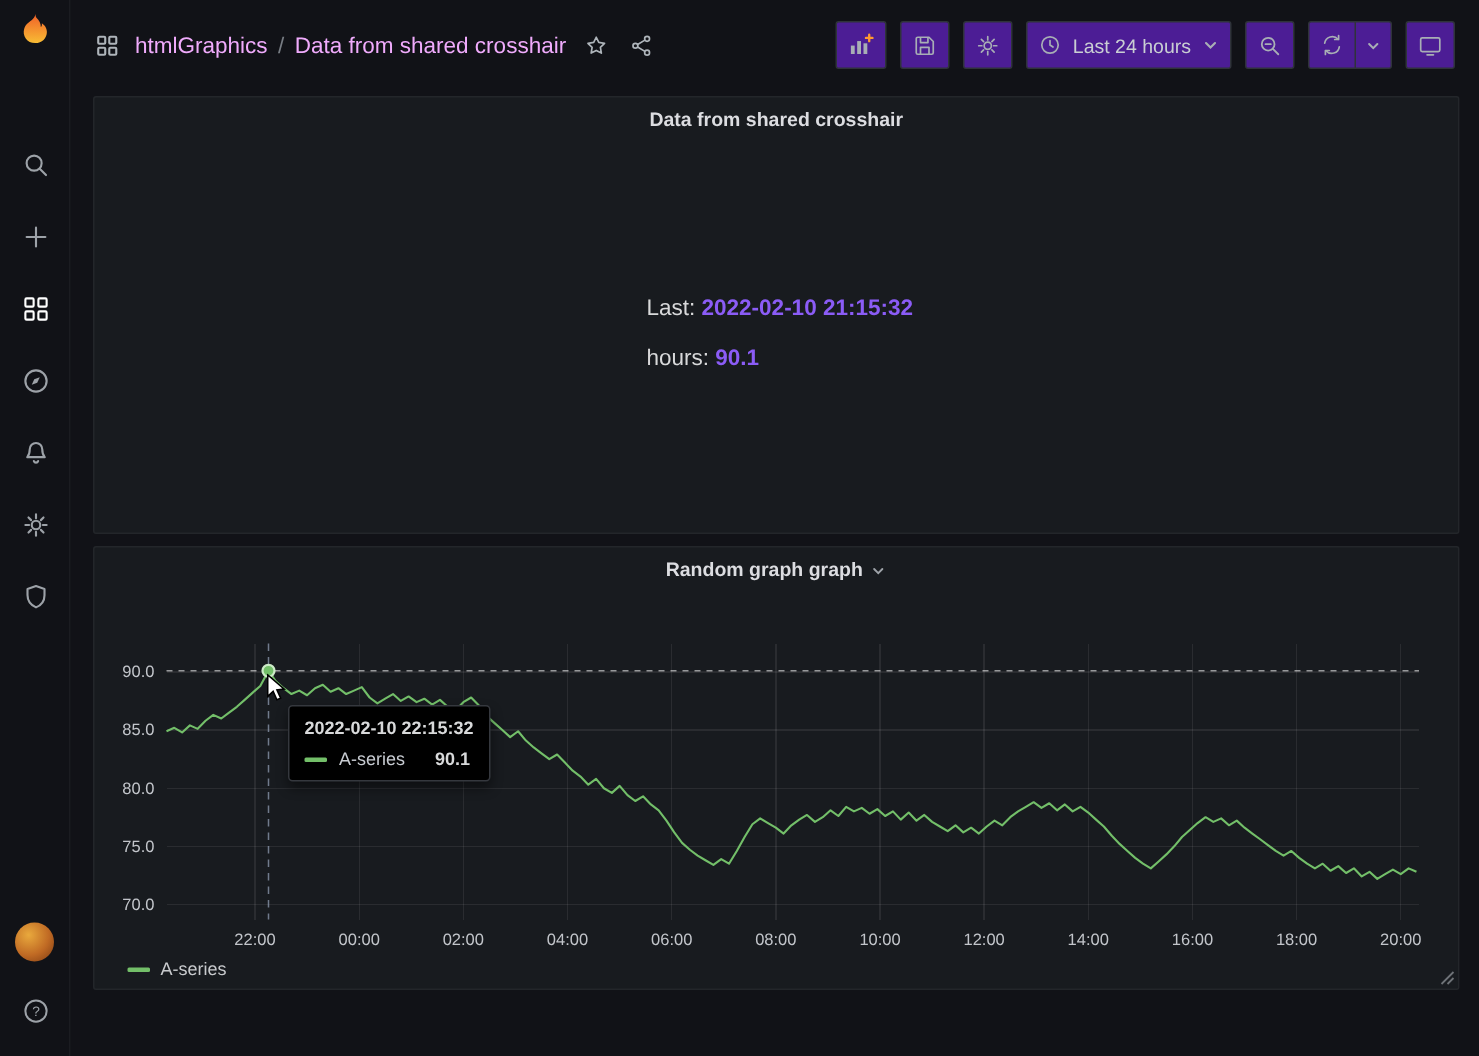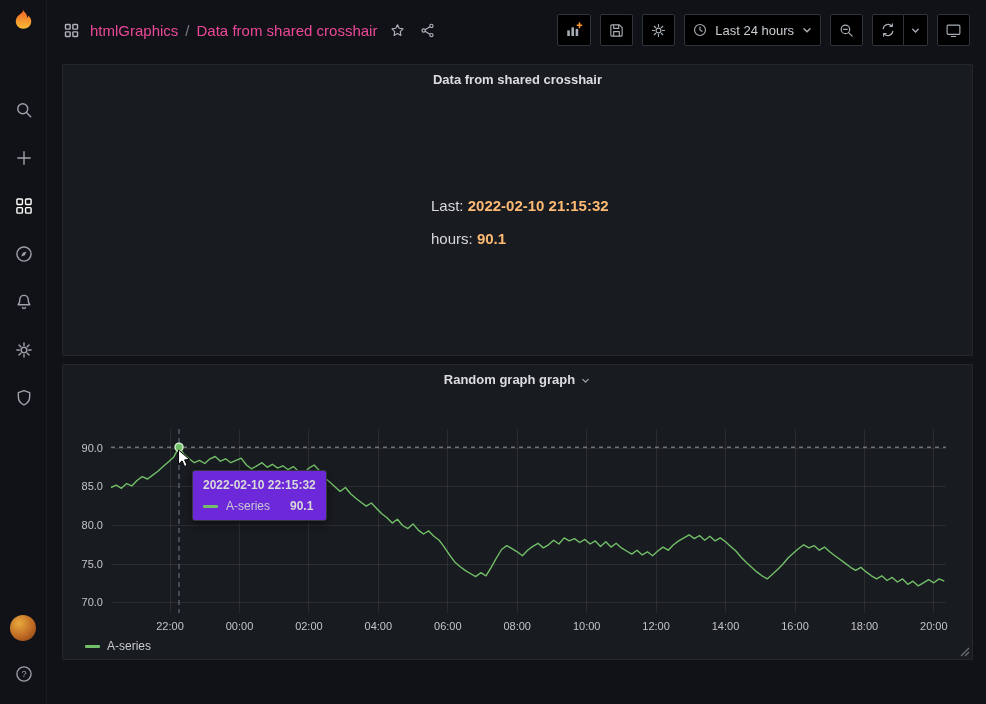--- a/index.html
+++ b/index.html
@@ -14,58 +14,58 @@
     justify-content:center;color:#9da2a8;cursor:pointer}
   .side-item.active{color:#ffffff}
   .avatar{position:absolute;top:615px;left:10px;width:26px;height:26px;border-radius:50%;
     background:radial-gradient(circle at 35% 32%,#e9a93d 0%,#c06a24 55%,#7c3a12 100%);cursor:pointer}
 
   
   .navbar{position:absolute;left:47px;top:0;width:939px;height:60px;display:flex;
     align-items:center;padding:0 16px;z-index:5}
   .nav-icon{display:inline-flex;color:#aeb4ba;cursor:pointer}
   .breadcrumb{display:flex;align-items:center;font-size:15px;font-weight:500;margin-left:10px;white-space:nowrap}
-  .breadcrumb .crumb{color:#ec4899;cursor:pointer}
+  .breadcrumb .crumb{color:#f0abfc;cursor:pointer}
   .breadcrumb .sep{color:#787d84;margin:0 7px}
   .bc-icons{display:flex;align-items:center;gap:13px;margin-left:12px}
   .nav-right{margin-left:auto;display:flex;align-items:center;gap:9px}
-  .tb{height:32px;min-width:31px;padding:0 7px;background:#000000;border:1px solid #2f333a;
+  .tb{height:32px;min-width:31px;padding:0 7px;background:#4c1d95;border:1px solid #2f333a;
     border-radius:2px;display:flex;align-items:center;justify-content:center;gap:7px;
     color:#a8aeb5;cursor:pointer}
   .tb .lbl{color:#c9ced3;font-size:13px;white-space:nowrap}
   .btn-group{display:flex;align-items:stretch}
   .btn-group .tb:first-child{border-radius:2px 0 0 2px}
   .btn-group .tb:last-child{border-radius:0 2px 2px 0;border-left:none;min-width:24px;padding:0 4px}
 
   
   .content{position:absolute;left:47px;top:0;width:939px;height:704px}
   .panel{position:absolute;left:15px;width:911px;background:#181b1f;
     border:1px solid rgba(255,255,255,0.05);border-radius:2px}
   .panel-header{height:28px;display:flex;align-items:center;justify-content:center;gap:5px;
     font-size:13px;font-weight:600;color:#dcdde1;cursor:pointer}
   #panel-crosshair{top:64px;height:292px}
   #panel-graph{top:364px;height:296px}
   .ch-text{position:absolute;left:368px;top:132px;font-size:15px;color:#d8d9da}
   .ch-text .line{margin-bottom:16px}
-  .ch-text b{color:#fdba74;font-weight:700}
+  .ch-text b{color:#8b5cf6;font-weight:700}
   .chevron{display:inline-flex;color:#9da2a8;margin-top:2px}
 
   
   #graph-svg{position:absolute;left:8px;top:56px}
   .grid{stroke:rgba(255,255,255,0.08)}
   .ch-h{stroke:rgba(255,255,255,0.55);stroke-dasharray:4 4}
   .ch-v{stroke:rgba(160,175,200,0.65);stroke-dasharray:5 4}
   .ylab,.xlab{fill:#c2c5ca;font-size:11px;font-family:"Liberation Sans",sans-serif}
   .legend{position:absolute;left:22px;top:274px;display:flex;align-items:center;gap:7px;
     font-size:12px;color:#c8cacd;cursor:pointer}
   .swatch{width:15px;height:3px;border-radius:1px;background:#73bf69}
   .resize-corner{position:absolute;right:2px;bottom:2px;cursor:nwse-resize}
 
   
-  .tooltip{position:absolute;left:145px;top:470px;background:#6d28d9;border:1px solid #35383e;
+  .tooltip{position:absolute;left:145px;top:470px;background:#000000;border:1px solid #35383e;
     border-radius:3px;padding:7px 10px;font-size:12px;z-index:30;
     box-shadow:0 4px 8px rgba(0,0,0,0.45);white-space:nowrap}
   .tooltip .t-time{font-weight:600;color:#d8d9da;margin-bottom:7px}
   .tooltip .t-row{display:flex;align-items:center;gap:8px;color:#c7cbd1}
   .tooltip .t-val{margin-left:12px;font-weight:600;color:#d8d9da}
   .cursor{position:absolute;left:130px;top:449px;z-index:40;pointer-events:none}
 </style>
 </head>
 <body>
 

